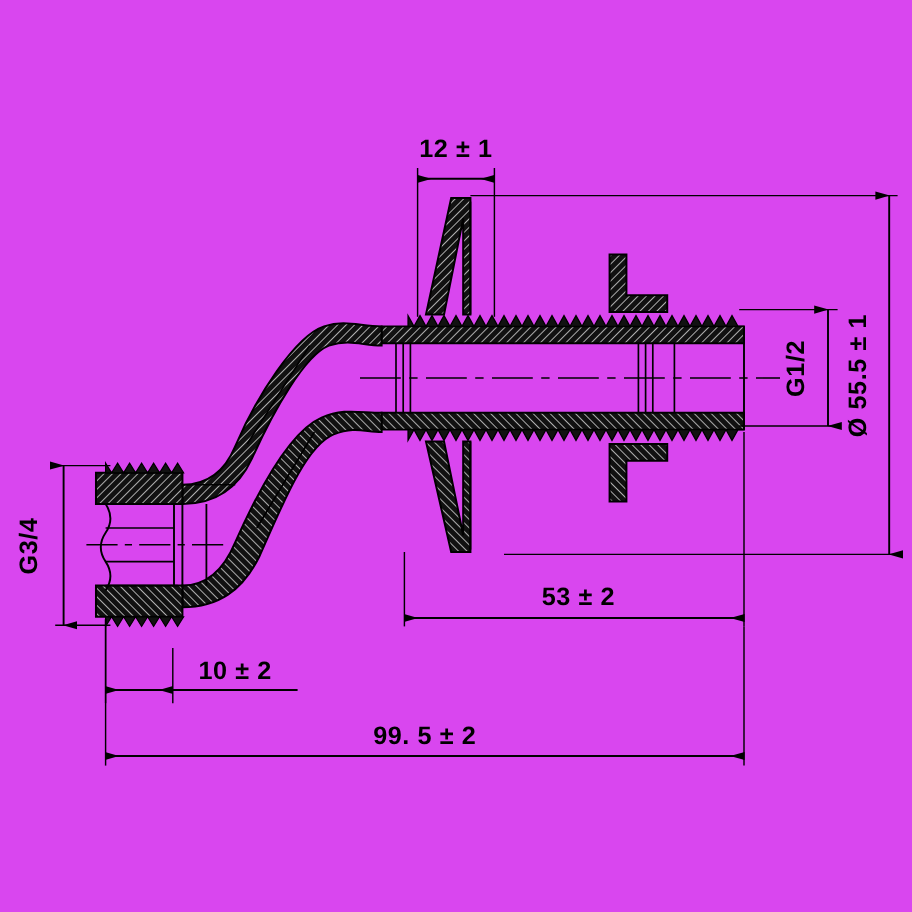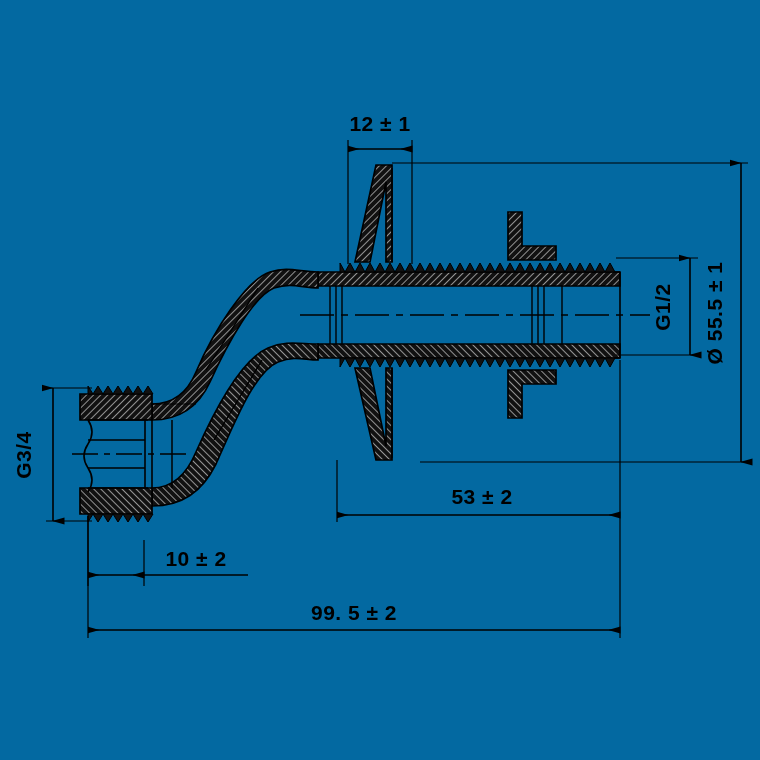--- a/index.html
+++ b/index.html
@@ -4,21 +4,21 @@
 <style>
   html, body {
     margin: 0;
     padding: 0;
     background: #ffffff;
   }
   #sheet {
     position: relative;
     width: 760px;
     height: 760px;
-    background: #0369a1;
+    background: #d946ef;
     overflow: hidden;
     font-family: "Liberation Sans", sans-serif;
   }
   #sheet svg {
     position: absolute;
     left: 0;
     top: 0;
   }
   .dim-text {
     font-family: "Liberation Sans", sans-serif;

